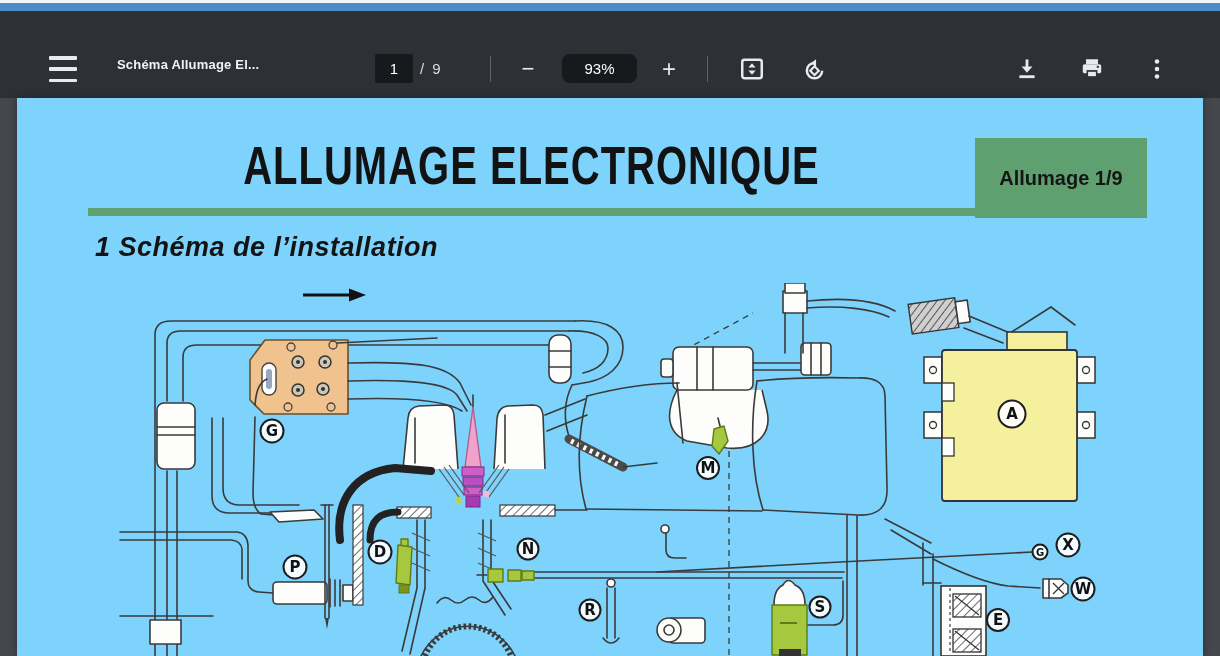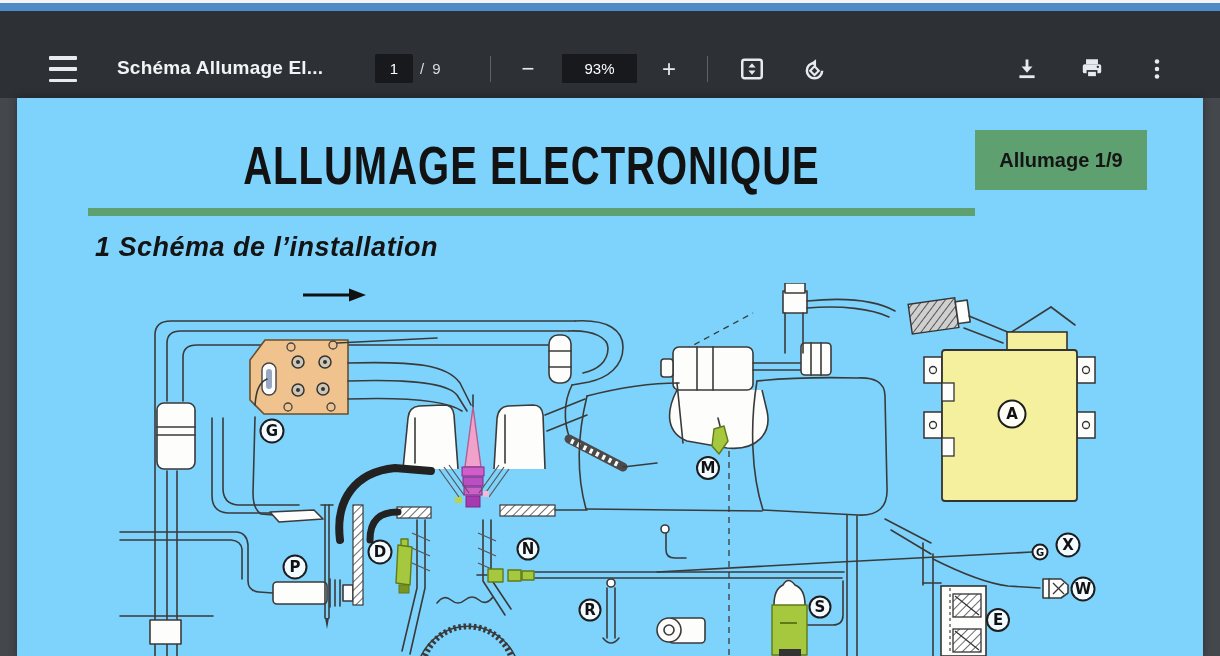--- a/index.html
+++ b/index.html
@@ -3,33 +3,33 @@
 <meta charset="utf-8">
 <style>
   html,body{margin:0;padding:0;}
   body{width:1220px;height:656px;overflow:hidden;background:#44474c;font-family:"Liberation Sans",sans-serif;position:relative;}
   .top-white{position:absolute;left:0;top:0;width:1220px;height:3px;background:#f4f5f6;}
   .top-blue{position:absolute;left:0;top:3px;width:1220px;height:8px;background:#4e8cc8;}
   .toolbar{position:absolute;left:0;top:11px;width:1220px;height:87px;background:#2d3136;}
   .tb-btn{position:absolute;display:flex;align-items:center;justify-content:center;cursor:pointer;background:none;border:none;padding:0;}
   .hamburger{left:46px;top:43px;width:34px;height:30px;flex-direction:column;justify-content:space-between;padding:2px 0;box-sizing:border-box;}
   .hamburger span{display:block;width:28px;height:3.5px;background:#e8eaed;border-radius:1px;}
-  .doc-title{position:absolute;left:117px;top:46px;width:260px;color:#f1f3f4;font-size:19px;font-weight:700;letter-spacing:.2px;white-space:nowrap;}
+  .doc-title{position:absolute;left:117px;top:46px;width:260px;color:#f1f3f4;font-size:13px;font-weight:700;letter-spacing:.2px;white-space:nowrap;}
   .page-box{position:absolute;left:375px;top:43px;width:38px;height:29px;background:#17191c;border-radius:2px;color:#fff;font-size:15px;display:flex;align-items:center;justify-content:center;}
   .page-total{position:absolute;left:420px;top:49px;color:#dadce0;font-size:15px;letter-spacing:2px;}
   .tb-sep{position:absolute;top:45px;width:1px;height:26px;background:#5f6368;}
   .zoom-out{left:512px;top:42px;width:32px;height:32px;color:#e8eaed;font-size:22px;}
-  .zoom-box{position:absolute;left:562px;top:43px;width:75px;height:29px;background:#17191c;border-radius:0;color:#fff;font-size:15px;display:flex;align-items:center;justify-content:center;}
+  .zoom-box{position:absolute;left:562px;top:43px;width:75px;height:29px;background:#17191c;border-radius:8px;color:#fff;font-size:15px;display:flex;align-items:center;justify-content:center;}
   .zoom-in{left:653px;top:42px;width:32px;height:32px;color:#e8eaed;font-size:24px;font-weight:400;}
   .icon-btn{width:34px;height:34px;top:41px;}
   .viewport{position:absolute;left:0;top:98px;width:1220px;height:558px;background:#44474c;}
   .pdf-page{position:absolute;left:17px;top:0;width:1186px;height:558px;background:#7dd3fc;box-shadow:0 0 8px rgba(0,0,0,.35);overflow:hidden;}
   .doc-main-title{position:absolute;left:71px;top:38px;width:887px;text-align:center;font-size:40px;font-weight:800;color:#121212;letter-spacing:1px;transform:scaleY(1.32);transform-origin:top center;white-space:nowrap;}
   .green-rule{position:absolute;left:71px;top:110px;width:887px;height:8px;}
-  .badge{position:absolute;left:958px;top:32px;width:172px;height:60px;display:flex;align-items:center;justify-content:center;color:#151515;font-size:20px;font-weight:700;}
+  .badge{position:absolute;left:958px;top:40px;width:172px;height:80px;display:flex;align-items:center;justify-content:center;color:#151515;font-size:20px;font-weight:700;}
   .section-heading{position:absolute;left:78px;top:134px;font-size:27px;font-weight:700;font-style:italic;color:#141414;letter-spacing:.5px;white-space:nowrap;}
   .diagram{position:absolute;left:100px;top:185px;}
   .ln{stroke:#3a3a3a;stroke-width:1.6;fill:none;stroke-linecap:round;stroke-linejoin:round;}
   .lnT{stroke:#222;stroke-width:8;fill:none;stroke-linecap:round;}
   .fw{fill:#fdfdfb;stroke:#3a3a3a;stroke-width:1.6;stroke-linejoin:round;}
   .dash{stroke:#3a3a3a;stroke-width:1.3;fill:none;stroke-dasharray:6 5;}
   .grn{fill:#a5c83e;stroke:#5f7a18;stroke-width:1.4;stroke-linejoin:round;}
   .lbl circle{fill:rgba(255,255,255,.9);stroke:#1d1d1d;stroke-width:2;}
   .lbl text{font-family:"DejaVu Sans",sans-serif;font-size:15px;font-weight:700;fill:#111;text-anchor:middle;dominant-baseline:central;}
   .lbl.small text{font-size:10px;}

